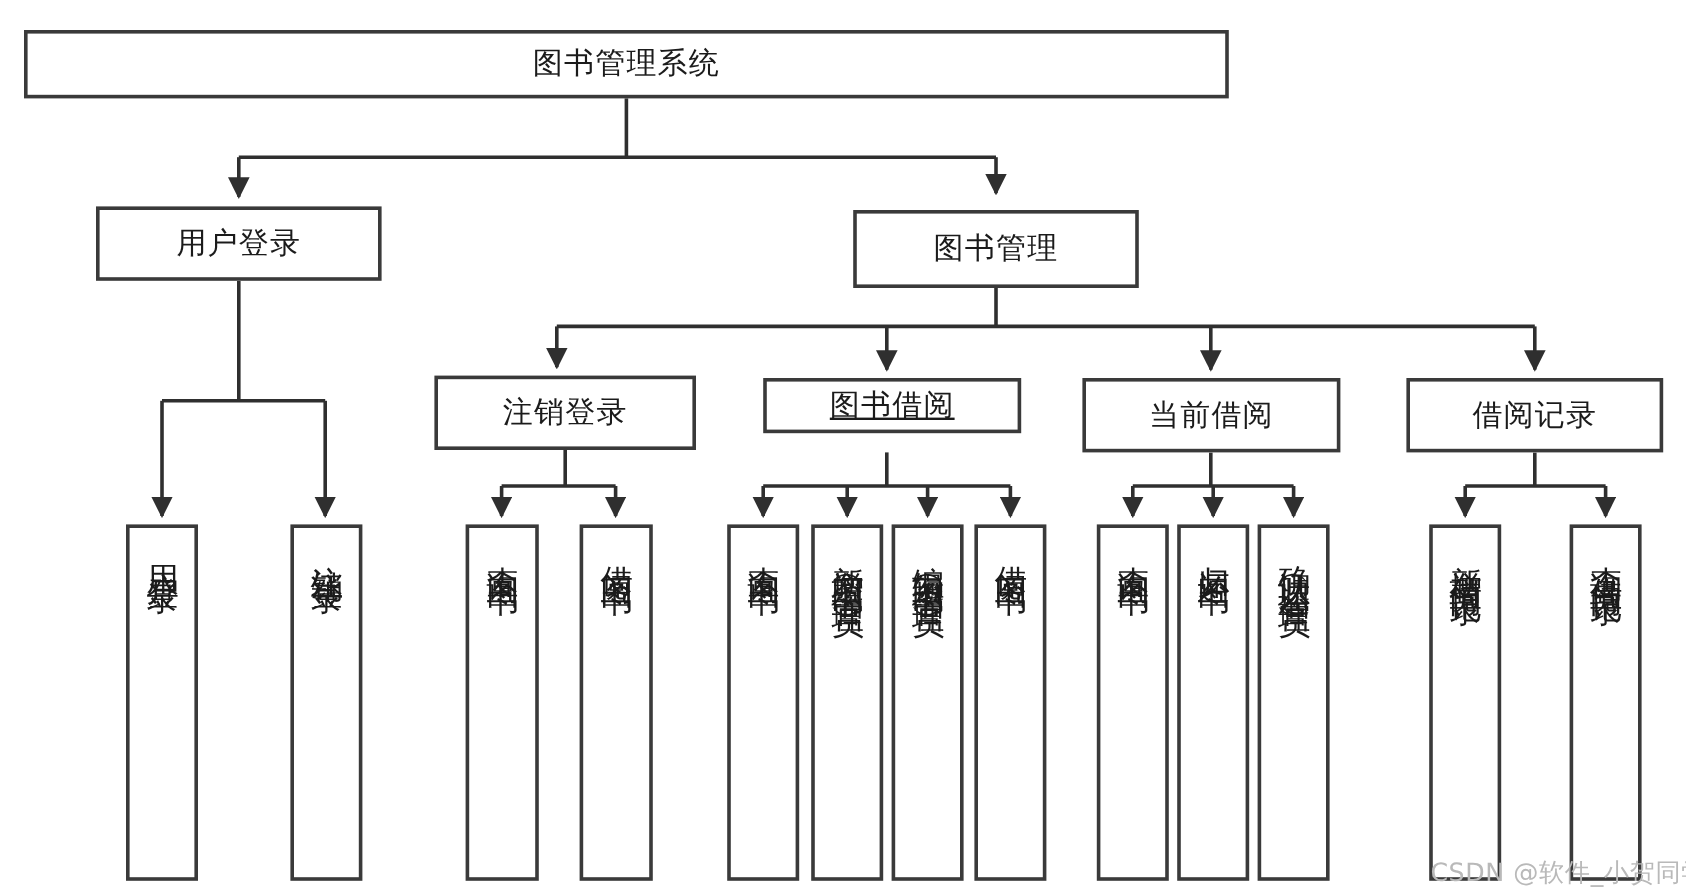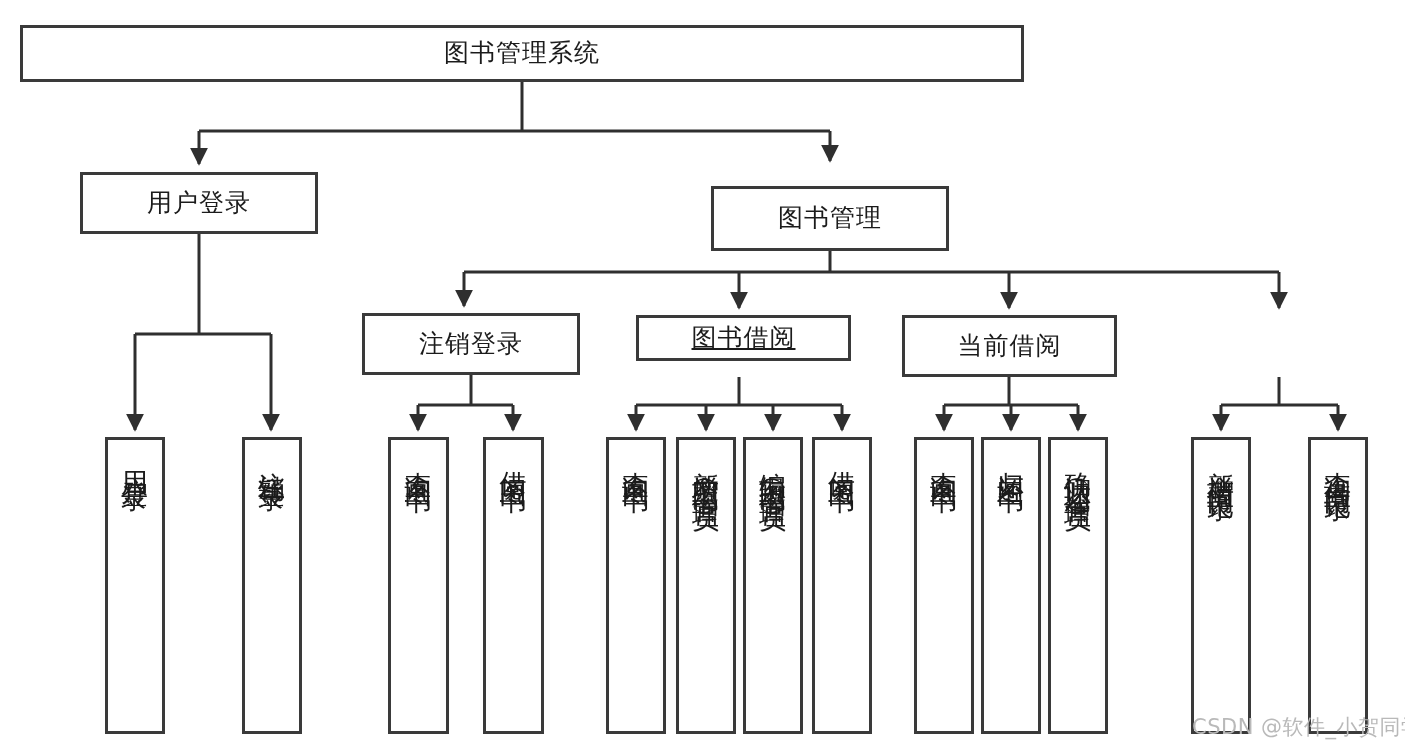--- a/index.html
+++ b/index.html
@@ -115,32 +115,35 @@
     </g>
   </svg>
 
   <div class="node" style="left:20px; top:25px; width:1004px; height:57px;">
     <span class="label">图书管理系统</span>
   </div>
 
   <div class="node" style="left:80px; top:172px; width:238px; height:62px;">
     <span class="label">用户登录</span>
   </div>
-  <div class="node" style="left:711px; top:186px; width:238px; height:65px;">
+  <div class="node" style="left:711px; top:175px; width:238px; height:65px;">
     <span class="label">图书管理</span>
   </div>
 
   <div class="node" style="left:362px; top:313px; width:218px; height:62px;">
     <span class="label">注销登录</span>
   </div>
   <div class="node" style="left:636px; top:315px; width:215px; height:46px;text-decoration:underline;">
     <span class="label">图书借阅</span>
   </div>
   <div class="node" style="left:902px; top:315px; width:215px; height:62px;">
     <span class="label">当前借阅</span>
+  </div>
+  <div class="node" style="left:1172px; top:315px; width:214px; height:62px;">
+    <span class="label">借阅记录</span>
   </div>
 
   <div class="node vertical" style="left:105px; top:437px; width:60px; height:297px;">
     <span class="label">用户登录</span>
   </div>
   <div class="node vertical" style="left:242px; top:437px; width:60px; height:297px;">
     <span class="label">注销登录</span>
   </div>
 
   <div class="node vertical" style="left:388px; top:437px; width:61px; height:297px;">

